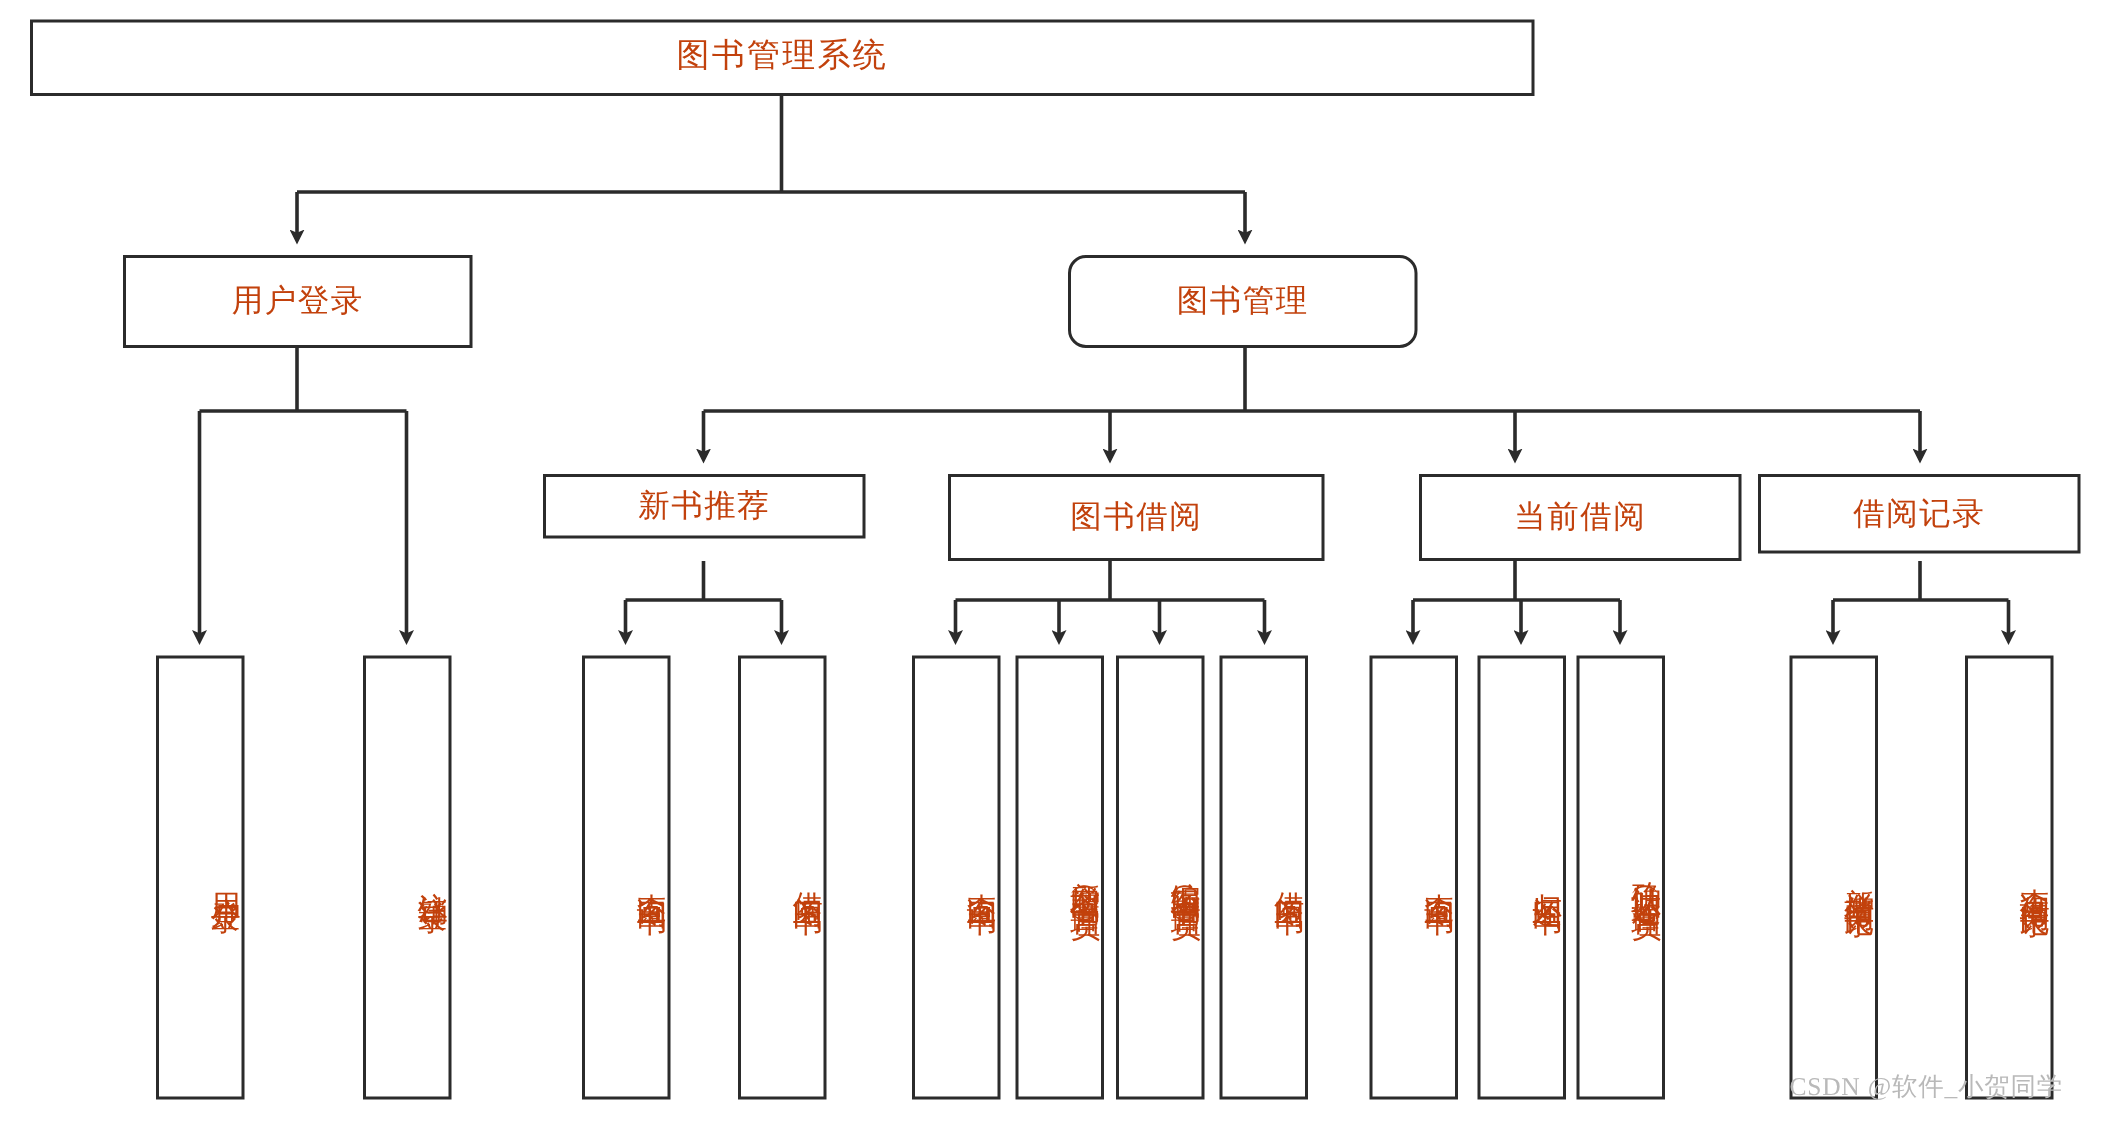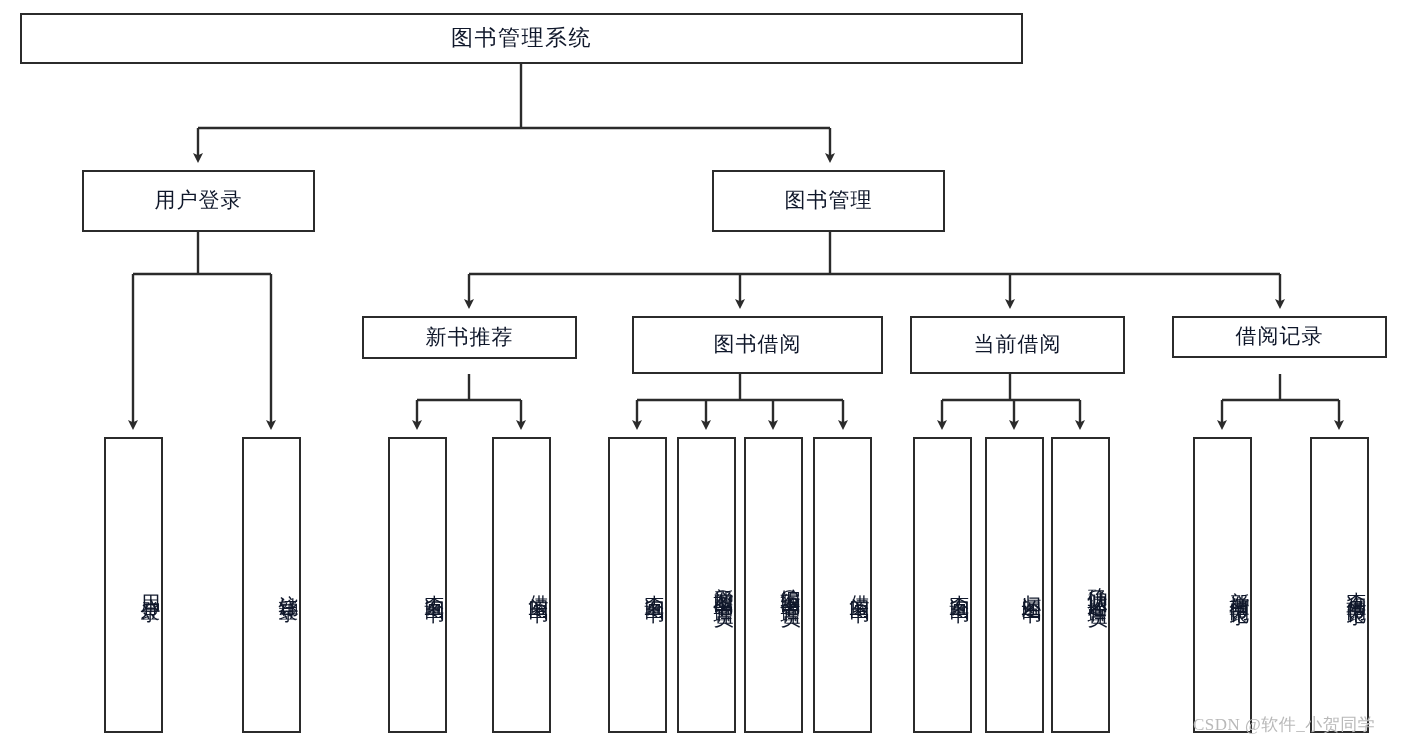--- a/index.html
+++ b/index.html
@@ -21,21 +21,21 @@
     pointer-events:none;
   }
   .node{
     position:absolute;
     box-sizing:border-box;
     background:#ffffff;
     border:2px solid #2b2b2b;
     display:flex;
     align-items:center;
     justify-content:center;
-    color:#0f172a;
+    color:#c2410c;
     z-index:2;
   }
   .node.horiz{
     font-size:21px;
     letter-spacing:1px;
     line-height:1.2;
     white-space:nowrap;
   }
   .node.title{
     font-size:22px;
@@ -123,37 +123,37 @@
   </svg>
 
   <div class="node horiz title" style="left:20px;top:13px;width:1003px;height:51px;">
     <span>图书管理系统</span>
   </div>
 
   <div class="node horiz" style="left:82px;top:170px;width:233px;height:62px;">
     <span>用户登录</span>
   </div>
 
-  <div class="node horiz" style="left:712px;top:170px;width:233px;height:62px;">
+  <div class="node horiz" style="left:712px;top:170px;width:233px;height:62px;border-radius:12px;">
     <span>图书管理</span>
   </div>
 
   <div class="node horiz" style="left:362px;top:316px;width:215px;height:43px;">
     <span>新书推荐</span>
   </div>
 
   <div class="node horiz" style="left:632px;top:316px;width:251px;height:58px;">
     <span>图书借阅</span>
   </div>
 
-  <div class="node horiz" style="left:910px;top:316px;width:215px;height:58px;">
+  <div class="node horiz" style="left:946px;top:316px;width:215px;height:58px;">
     <span>当前借阅</span>
   </div>
 
-  <div class="node horiz" style="left:1172px;top:316px;width:215px;height:42px;">
+  <div class="node horiz" style="left:1172px;top:316px;width:215px;height:53px;">
     <span>借阅记录</span>
   </div>
 
   <div class="node vert" style="left:104px;top:437px;width:59px;height:296px;">
     <span>用户登录</span>
   </div>
 
   <div class="node vert" style="left:242px;top:437px;width:59px;height:296px;">
     <span>注销登录</span>
   </div>

